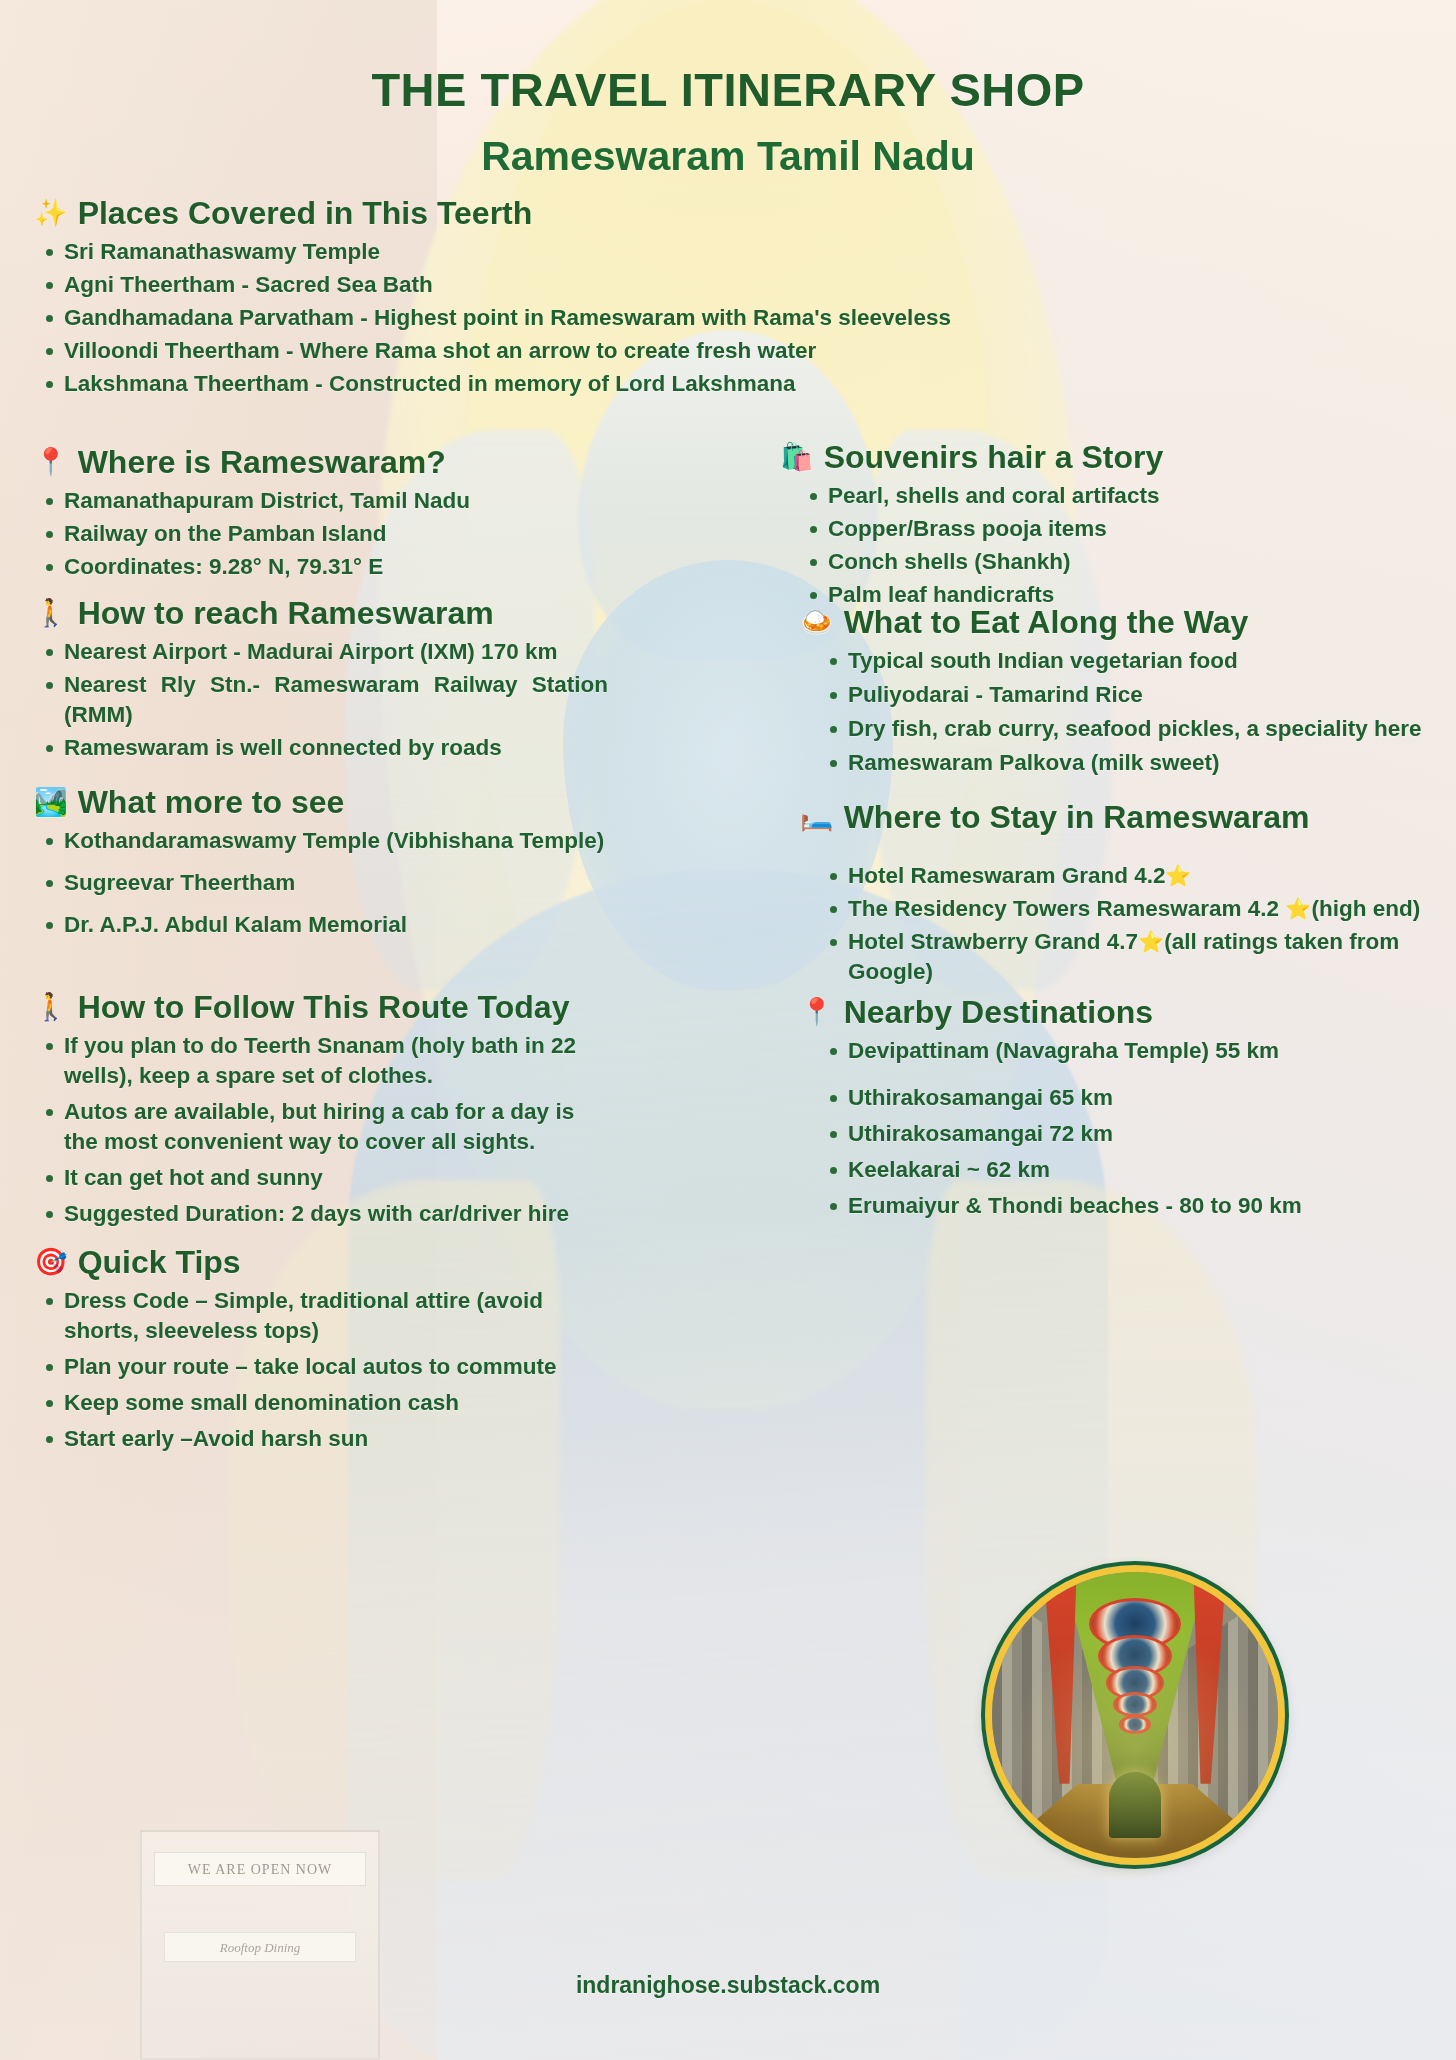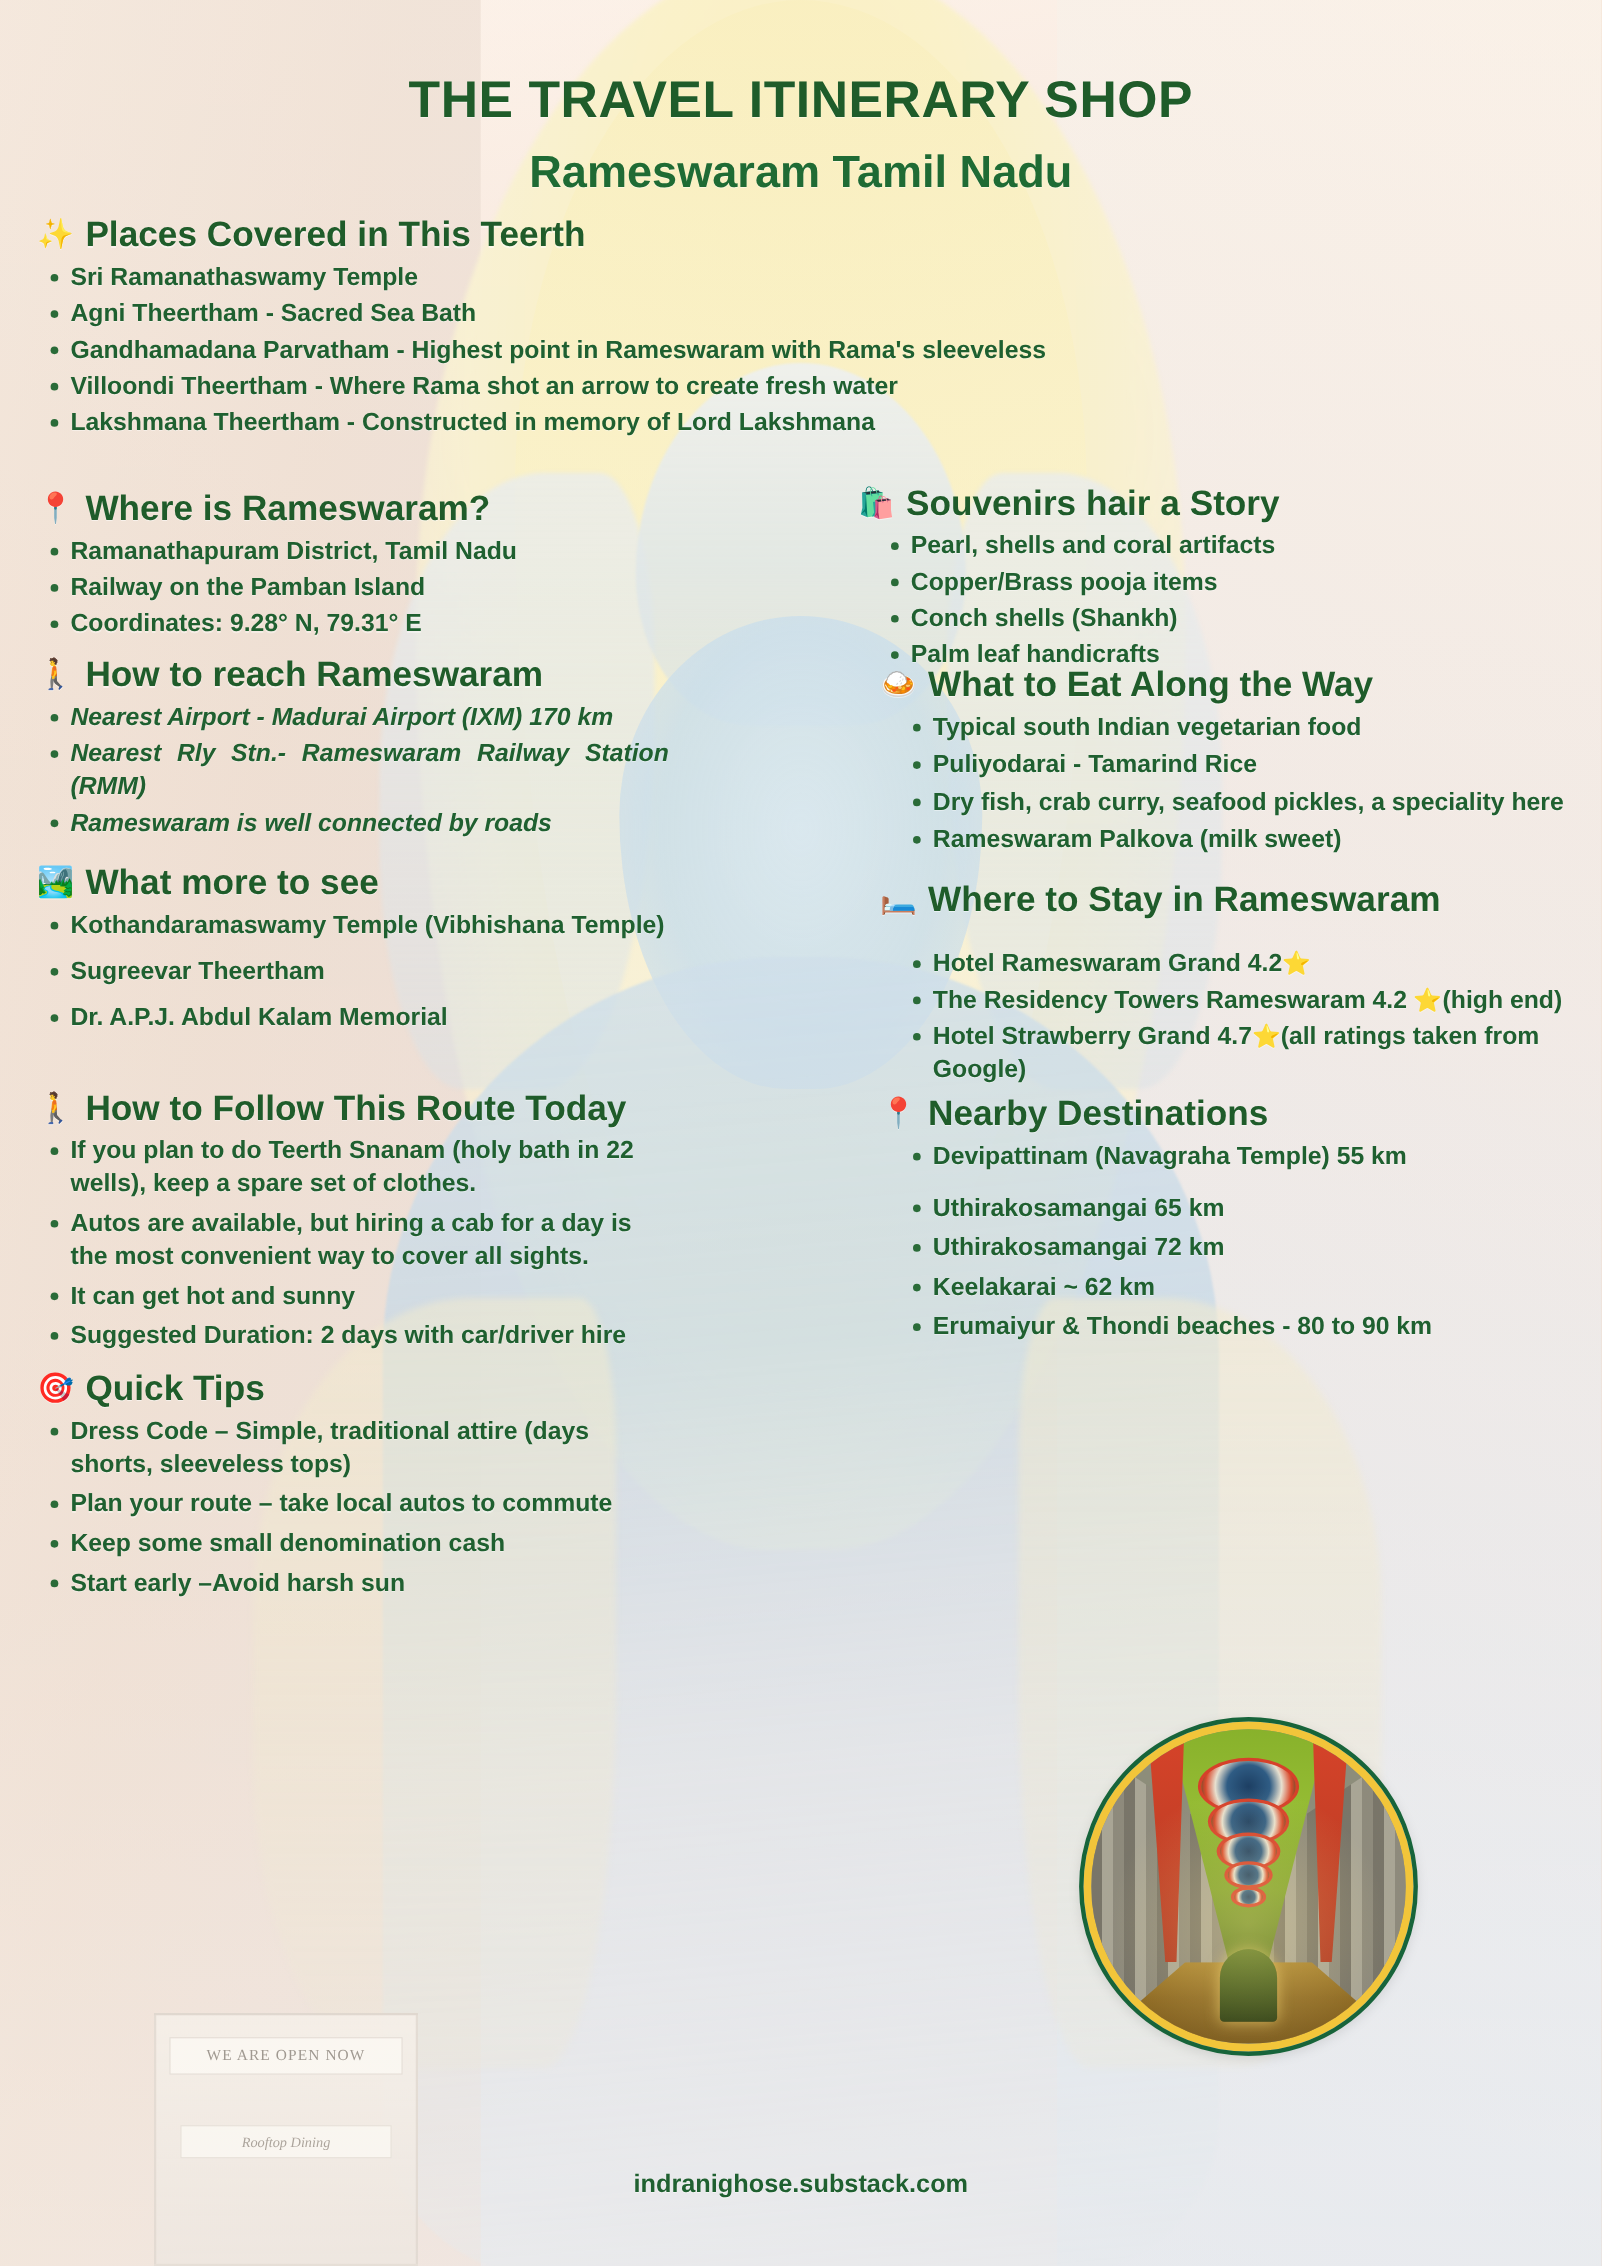--- a/index.html
+++ b/index.html
@@ -162,21 +162,21 @@
     text-shadow:0 1px 0 rgba(255,255,255,.4);
   }
   ul.bl li::before {
     content:"";
     position:absolute;
     left:12px; top:12px;
     width:7px; height:7px;
     border-radius:50%;
     background:#2a6b38;
   }
-  ul.bl.justify li { text-align:justify; padding-right:6px;font-style:italic; }
+  ul.bl.justify li { text-align:justify; padding-right:6px; }
 
   
   .block { position:absolute; }
 
   #sec-places  { left:34px;  top:196px;  width:990px; }
   #sec-where   { left:34px;  top:445px;  width:580px; }
   #sec-reach   { left:34px;  top:596px;  width:580px; }
   #sec-more    { left:34px;  top:785px;  width:610px; }
   #sec-route   { left:34px;  top:990px;  width:580px; }
   #sec-tips    { left:34px;  top:1245px; width:580px; }
@@ -357,21 +357,21 @@
       <li> Suggested Duration: 2 days with car/driver hire</li>
     </ul>
   </div>
 
   <div class="block" id="sec-tips">
     <div class="sec-head">
       <span class="emoji">🎯</span>
       <span>Quick Tips</span>
     </div>
     <ul class="bl" style="line-height:1.45">
-      <li style="margin-bottom:6px">Dress Code – Simple, traditional attire (days shorts, sleeveless tops)</li>
+      <li style="margin-bottom:6px">Dress Code – Simple, traditional attire (avoid shorts, sleeveless tops)</li>
       <li style="margin-bottom:6px">Plan your route – take local autos to commute</li>
       <li style="margin-bottom:6px">Keep some small denomination cash</li>
       <li>Start early –Avoid harsh sun</li>
     </ul>
   </div>
 
   <div class="block" id="sec-souv">
     <div class="sec-head">
       <span class="emoji">🛍️</span>
       <span>Souvenirs hair a Story</span>

